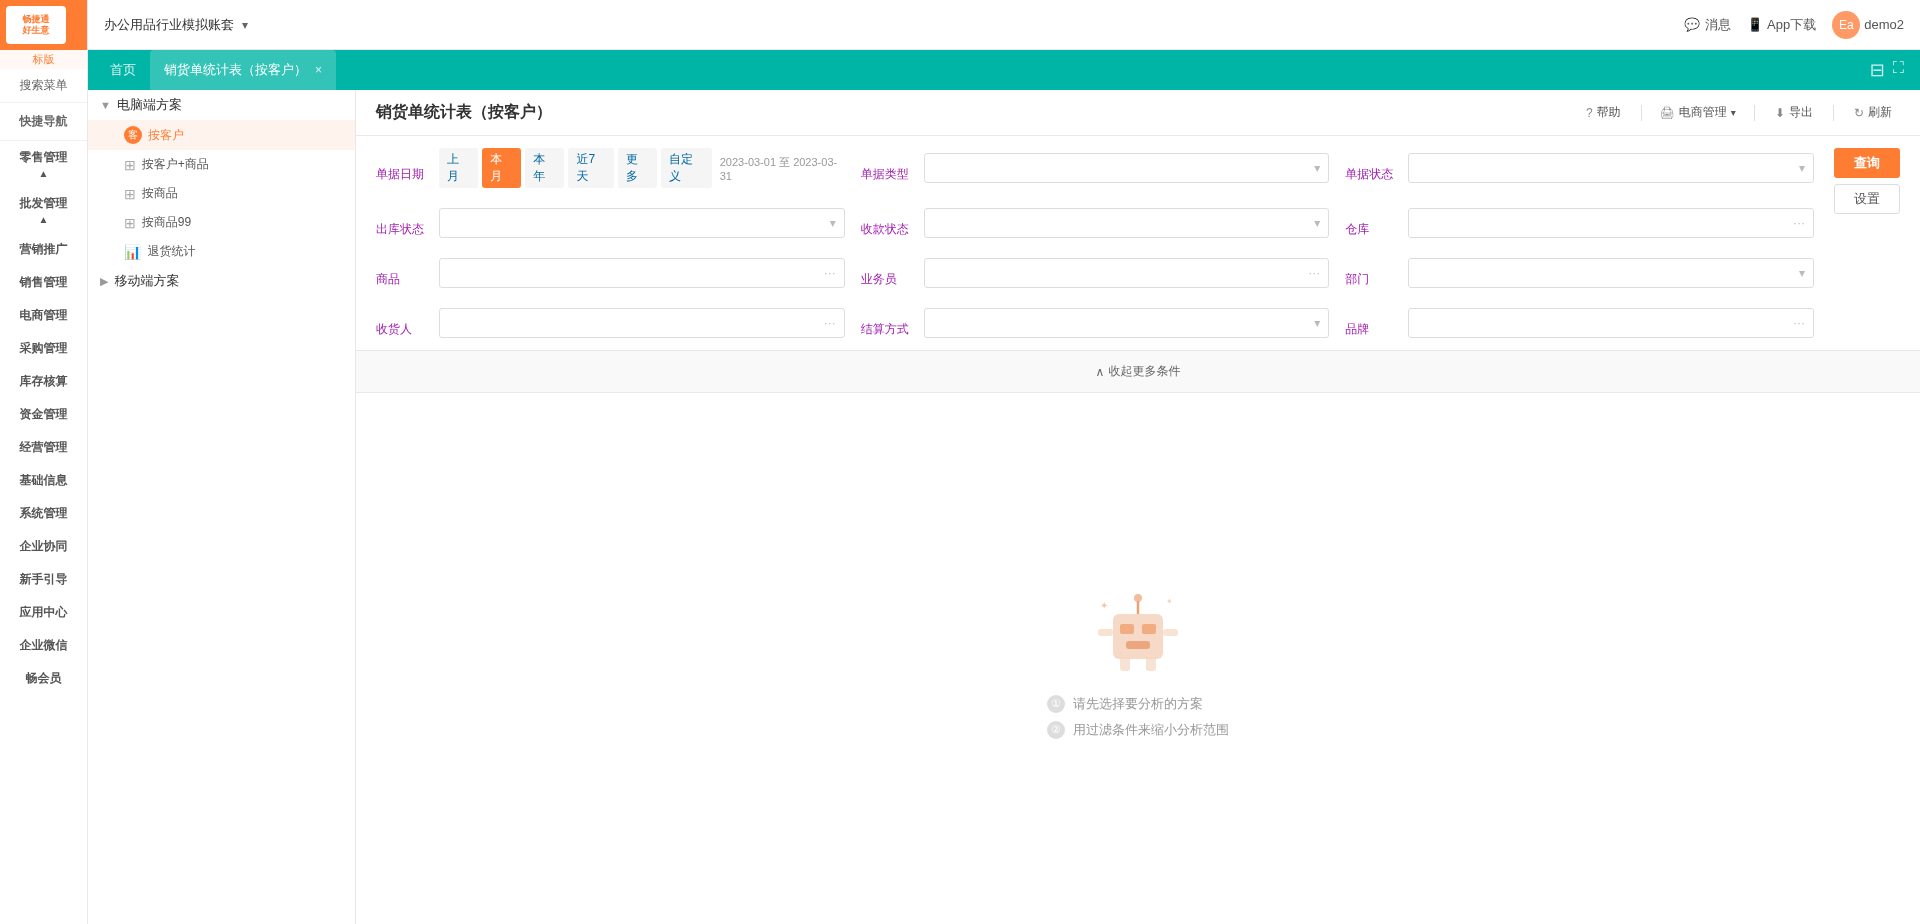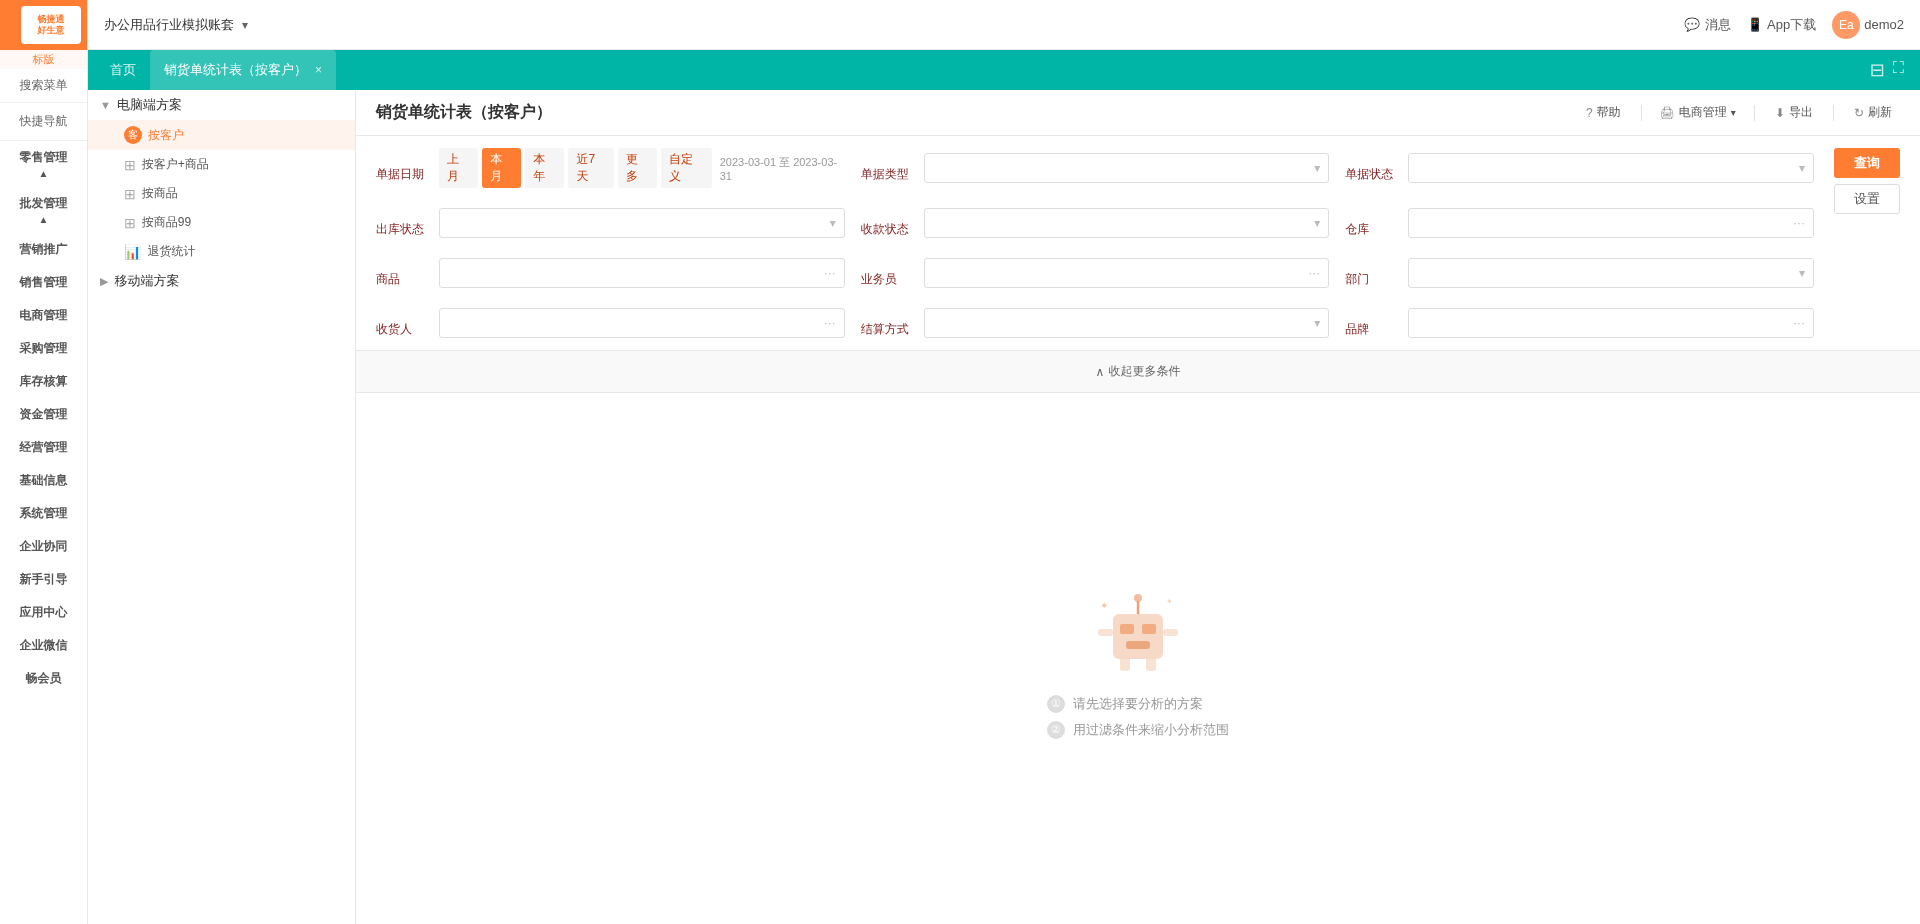--- a/index.html
+++ b/index.html
@@ -13,21 +13,21 @@
       display: flex;
       flex-direction: column;
       border-right: 1px solid #e8e8e8;
       flex-shrink: 0;
     }
     .sidebar-logo {
       height: 50px;
       background: #ff7d32;
       display: flex;
       align-items: center;
-      justify-content: flex-end;
+      justify-content: flex-start;
       padding: 6px;
     }
     .logo-img {
       width: 60px;
       height: 38px;
       background: #fff;
       border-radius: 4px;
       display: flex;
       align-items: center;
       justify-content: center;
@@ -46,20 +46,21 @@
     .sidebar-nav {
       padding: 6px 0;
       border-bottom: 1px solid #f0f0f0;
       text-align: center;
     }
     .sidebar-nav-label {
       font-size: 12px;
       color: #666;
       padding: 4px 0;
       cursor: pointer;
+      font-weight: bold;
     }
     .sidebar-item {
       padding: 8px 8px;
       text-align: center;
       cursor: pointer;
       font-size: 12px;
       color: #555;
       display: flex;
       flex-direction: column;
       align-items: center;
@@ -299,21 +300,21 @@
     }
     .filter-row:last-child { margin-bottom: 0; }
     .filter-item {
       display: flex;
       align-items: center;
       gap: 8px;
       flex: 1;
     }
     .filter-label {
       font-size: 12px;
-      color: #7f1d1d;
+      color: #a21caf;
       white-space: nowrap;
       min-width: 55px;
       margin-top: 13px;
     }
     .filter-input {
       flex: 1;
       height: 30px;
       border: 1px solid #ddd;
       border-radius: 3px;
       padding: 0 8px;
@@ -334,21 +335,21 @@
       display: flex;
       align-items: center;
       gap: 4px;
       flex: 1;
     }
     .date-pill {
       padding: 3px 8px;
       border-radius: 3px;
       font-size: 12px;
       cursor: pointer;
-      color: #c2410c;
+      color: #0369a1;
       background: #f5f5f5;
     }
     .date-pill.active {
       background: #ff7d32;
       color: #fff;
     }
     .date-range-text {
       font-size: 11px;
       color: #999;
       margin-left: 4px;

